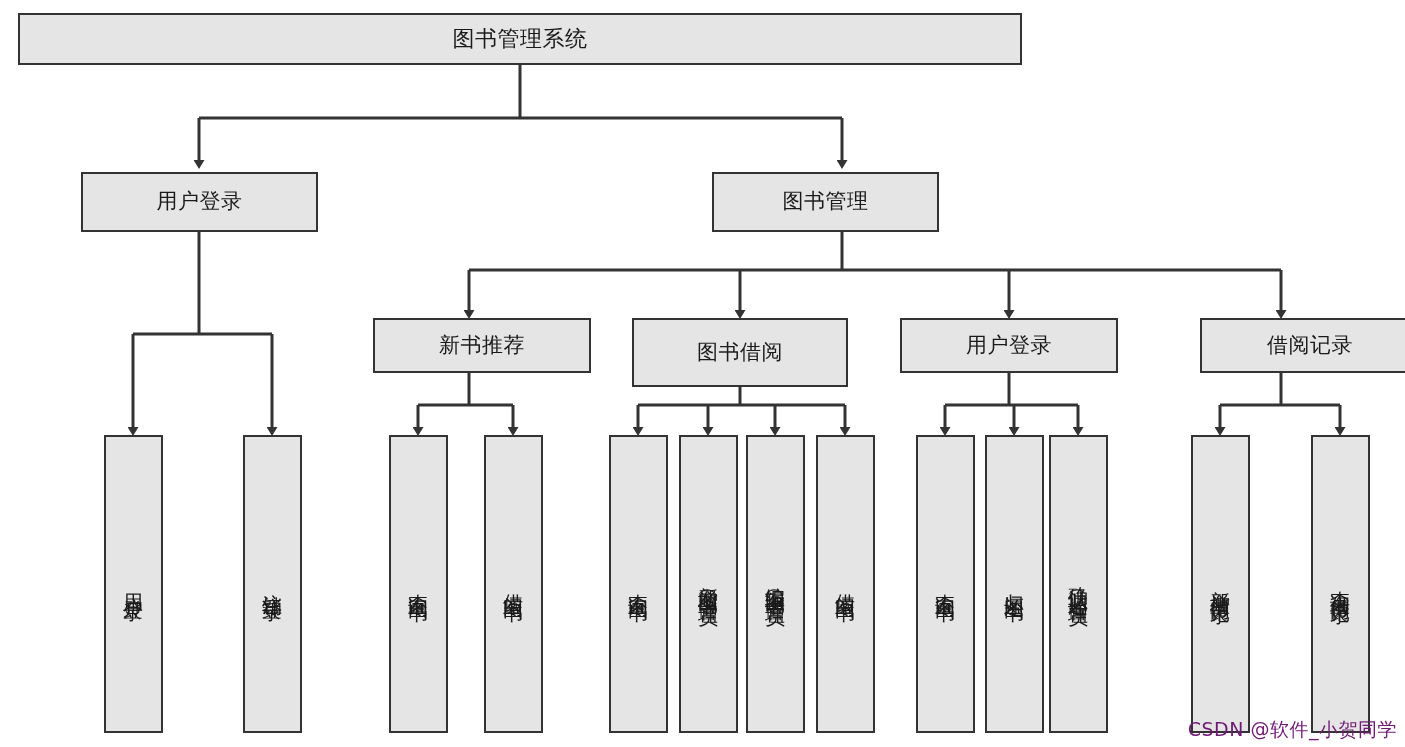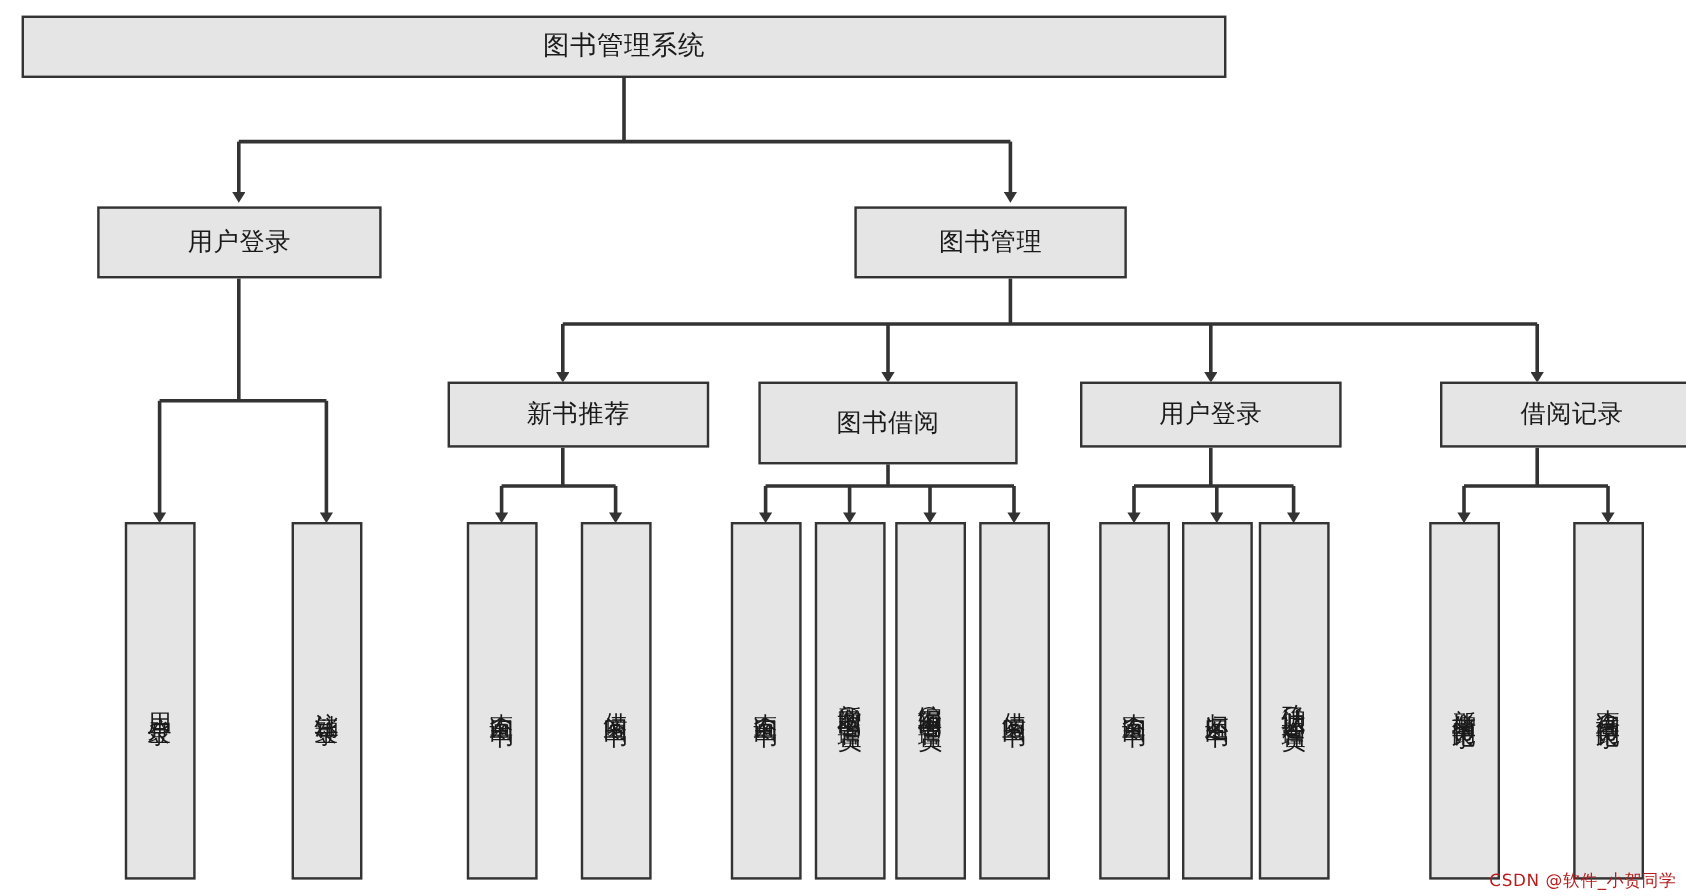--- a/index.html
+++ b/index.html
@@ -58,22 +58,22 @@
     display: block;
   }
   .htext {
     white-space: nowrap;
     display: block;
   }
   #watermark {
     position: absolute;
     right: 8px;
     bottom: 4px;
-    font-size: 14px;
-    color: #b91c1c;
+    font-size: 19px;
+    color: #701a75;
     letter-spacing: 0.5px;
     white-space: nowrap;
     user-select: none;
   }
 </style>
 </head>
 <body>
 
 <div id="canvas">
 

